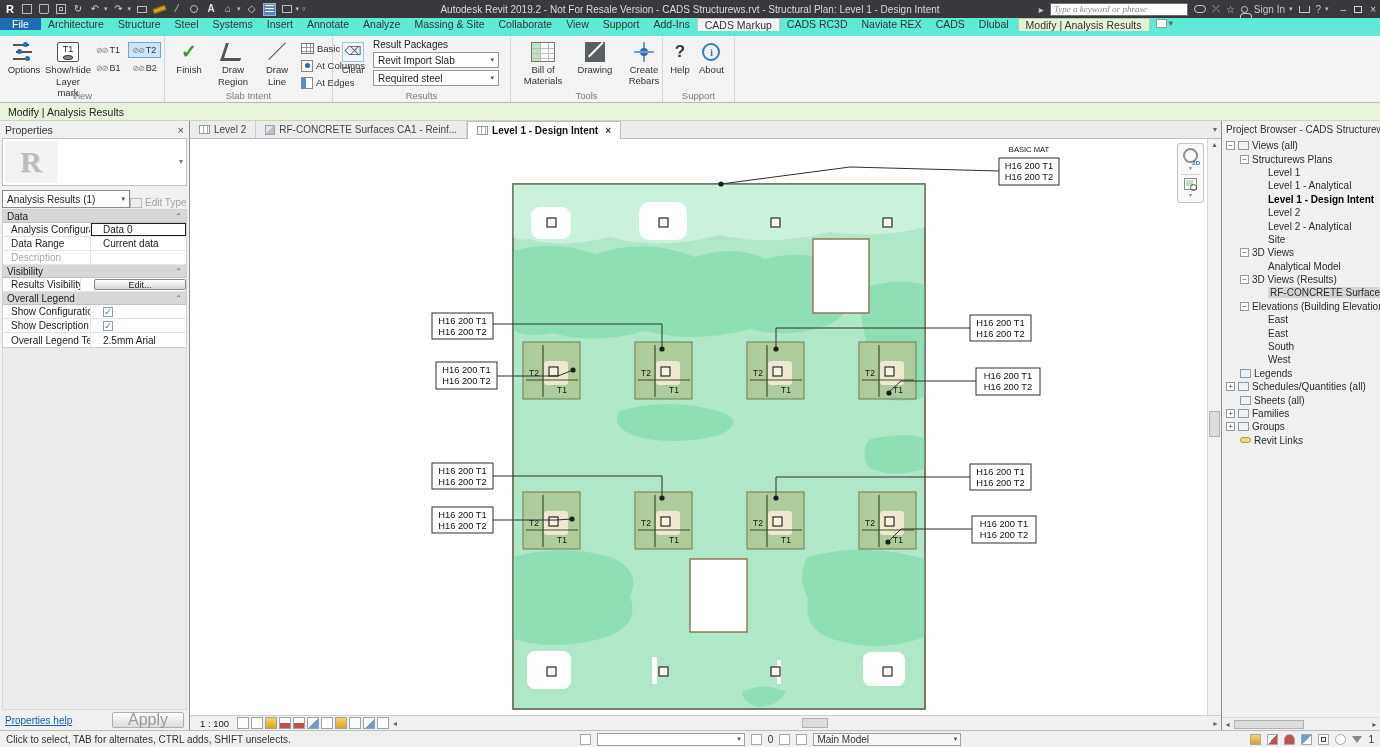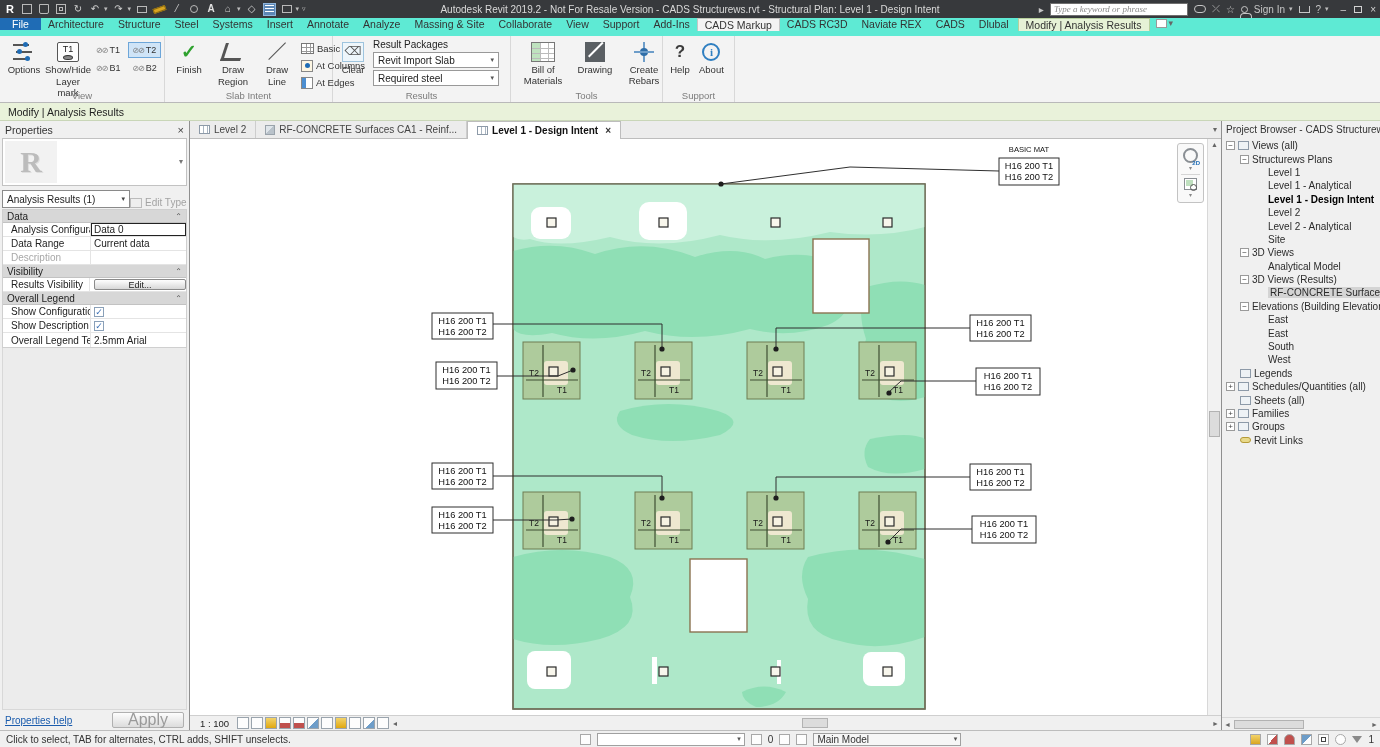--- a/index.html
+++ b/index.html
@@ -103,21 +103,21 @@
   .typerow{height:22px;display:flex;align-items:flex-end;gap:0;padding:0 2px}
   .typesel{flex:0 0 128px;height:18px;background:#fff;border:1px solid #8a8a8a;display:flex;align-items:center;justify-content:space-between;padding:0 4px;font-size:10px}
   .typesel .da{font-size:7px;color:#444}
   .edittype{display:flex;align-items:center;gap:3px;color:#a3a3a3;font-size:10px}
   .et-ic{width:12px;height:10px;border:1px solid #bbb;background:#eee}
   .pgrid{margin:1px 2px 0;border:1px solid #cfcfcf;background:#fff}
   .psec{background:#d7d7d7;height:13px;display:flex;align-items:center;justify-content:space-between;padding:0 4px;font-size:10px;color:#222;border-bottom:1px solid #c2c2c2}
   .psec .cl{font-size:8px;color:#555}
   .prow{display:flex;height:14px;font-size:10px;border-bottom:1px solid #e4e4e4;background:#fff;align-items:center}
   .prow .lab{width:88px;padding-left:8px;border-right:1px solid #e4e4e4;white-space:nowrap;overflow:hidden;align-self:stretch;display:flex;align-items:center}
-  .prow .val{flex:1;padding-left:3px;display:flex;align-items:center;align-self:stretch}
+  .prow .val{flex:1;padding-left:12px;display:flex;align-items:center;align-self:stretch}
   .prow .val.sel{outline:1px solid #222;outline-offset:-1px}
   .prow .lab.dim{color:#a8a8a8}
   .editbtn{width:92px;height:11px;font-size:9px;background:linear-gradient(#fefefe,#d7d7d7);border:1px solid #8a8a8a;border-radius:2px;display:flex;align-items:center;justify-content:center;margin-left:1px}
   .chk{width:10px;height:10px;border:1px solid #8aa0b8;background:#fff;color:#3a6fb5;font-size:9px;line-height:9px;text-align:center}
   .pfill{flex:1;background:#ececec;margin:0 2px;border:1px solid #d8d8d8;border-top:none}
   .pbottom{height:20px;display:flex;align-items:center;justify-content:space-between;padding:0 5px}
   .plink{color:#1b5cad;text-decoration:underline;font-size:10px}
   .applybtn{width:72px;height:16px;background:linear-gradient(#fdfdfd,#dcdcdc);border:1px solid #b0b0b0;border-radius:2px;color:#9a9a9a;font-size:16px;display:flex;align-items:center;justify-content:center}
 
   

